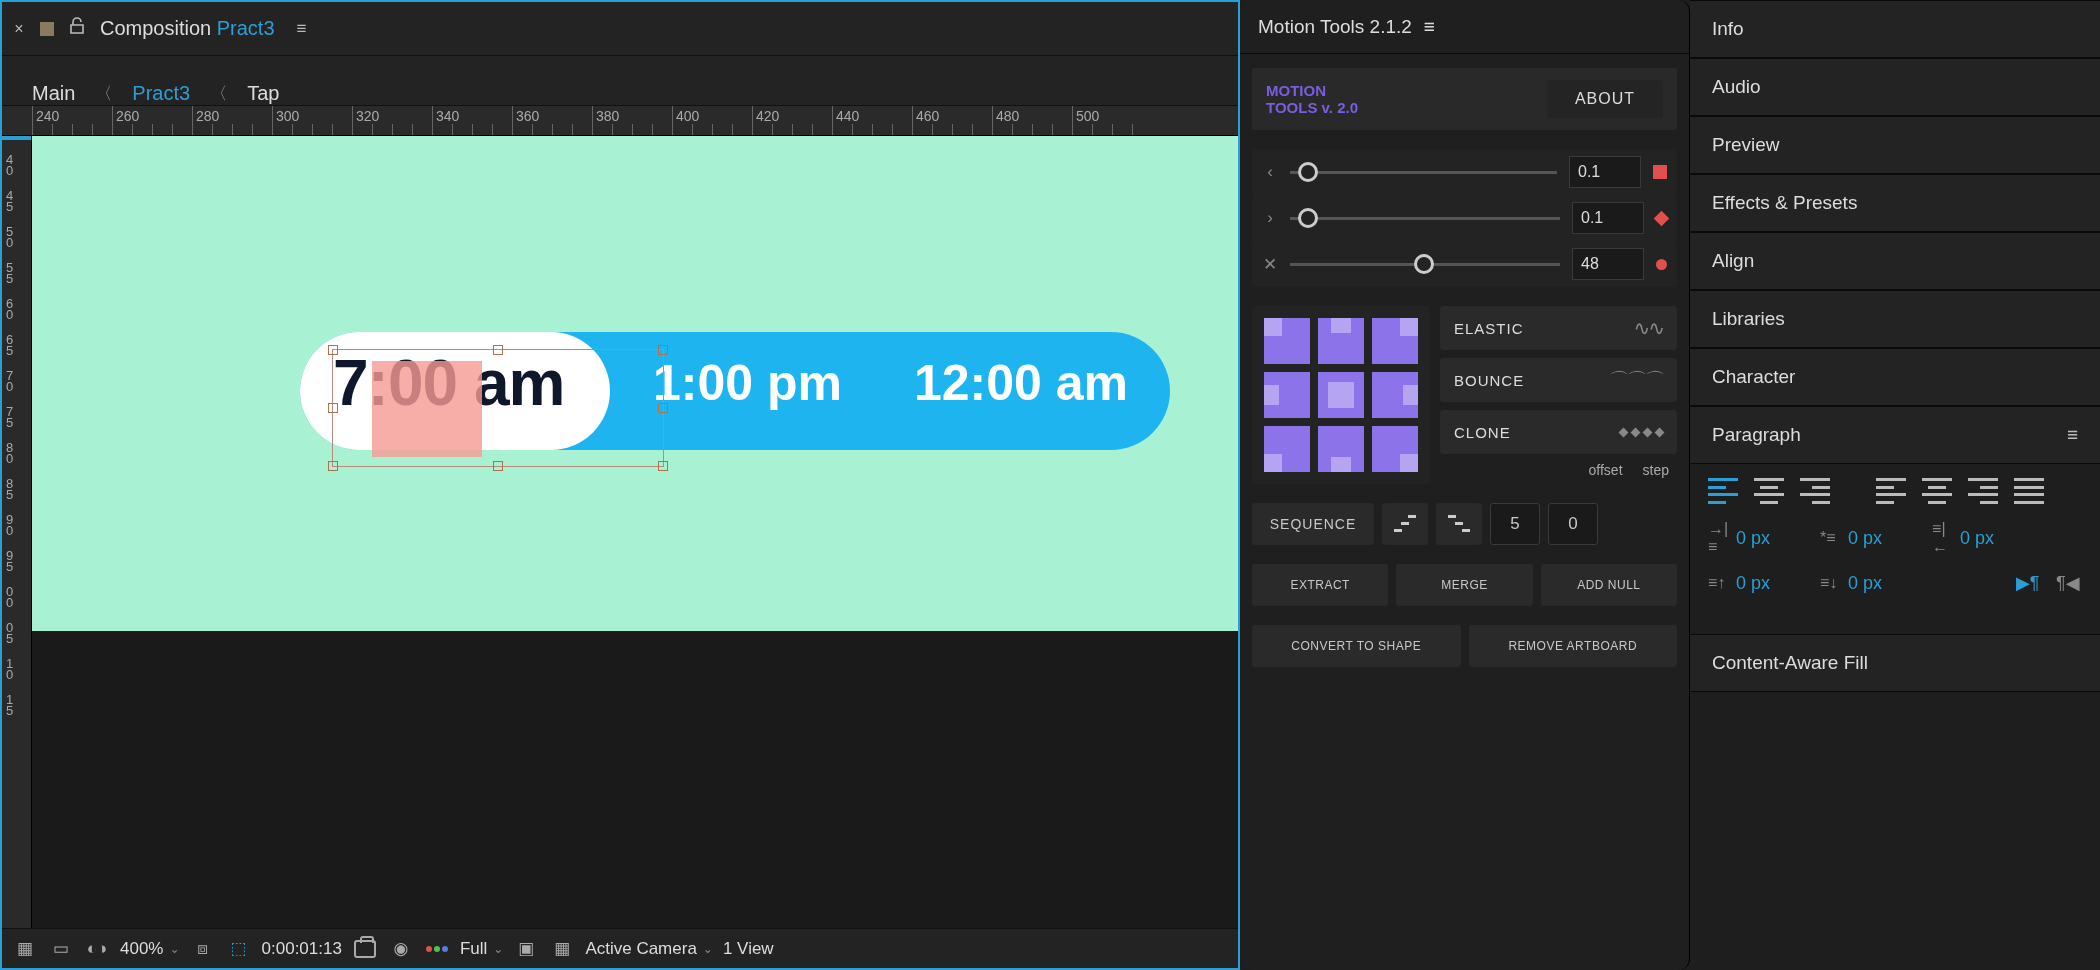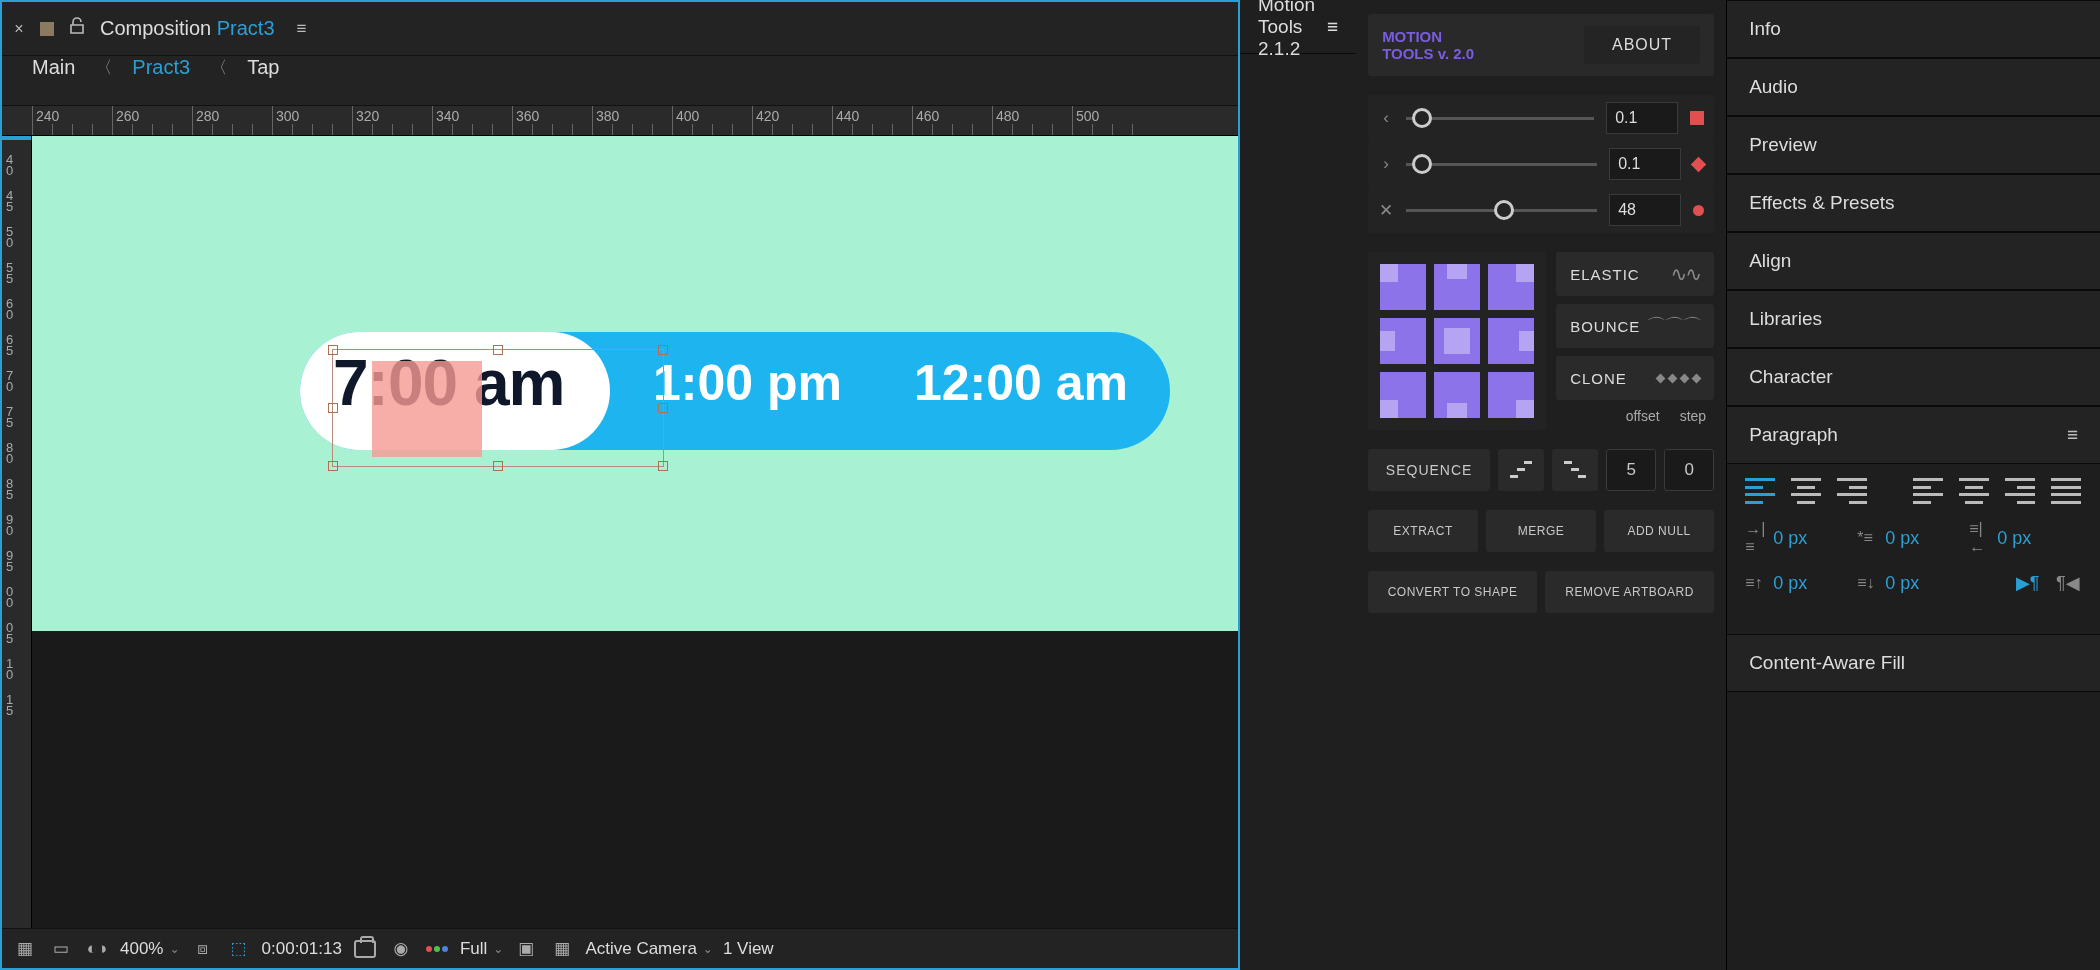--- a/index.html
+++ b/index.html
@@ -11,21 +11,21 @@
 .left { flex:0 0 1240px; display:flex; flex-direction:column; background:#232323; border:2px solid #2a9fd6; }
 
 .comp-tabbar { height:54px; background:#232323; display:flex; align-items:center; padding:0 8px; gap:12px; border-bottom:1px solid #111; }
 .comp-tabbar .close-x { color:#bbb; font-size:16px; width:18px; text-align:center; cursor:pointer; }
 .comp-tabbar .sq { width:14px; height:14px; background:#8a7a5f; }
 .comp-tabbar .lock { color:#bbb; width:22px; text-align:center; }
 .comp-tabbar .title { color:#ddd; font-size:20px; }
 .comp-tabbar .title .blue { color:#2a9fd6; }
 .comp-tabbar .menu { color:#bbb; margin-left:10px; }
 
-.breadcrumb { height:50px; background:#232323; display:flex; align-items:flex-start; padding:0 30px; gap:20px; border-bottom:1px solid #111; font-size:20px;}
+.breadcrumb { height:50px; background:#232323; display:flex; align-items:flex-end; padding:0 30px; gap:20px; border-bottom:1px solid #111; font-size:20px;}
 .breadcrumb .bc-item { color:#ddd; }
 .breadcrumb .bc-item.active { color:#2a9fd6; }
 .breadcrumb .bc-sep { color:#888; font-size:17px; }
 
 .ruler-h { height:30px; background:#2a2a2a; position:relative; border-bottom:1px solid #000; overflow:hidden; }
 .ruler-h .tick { position:absolute; top:0; bottom:0; border-left:1px solid #666; }
 .ruler-h .label { position:absolute; top:2px; color:#aaa; font-size:14px; }
 
 .viewport-area { flex:1; display:flex; overflow:hidden; position:relative; }
 .ruler-v-wrap { width:30px; background:#2a2a2a; position:relative; border-right:1px solid #000; display:flex; flex-direction:column; }
@@ -52,21 +52,21 @@
 .footer .ico { width:26px; height:26px; display:flex; align-items:center; justify-content:center; color:#aaa; }
 .footer .sel { display:flex; align-items:center; gap:6px; color:#ddd; }
 .footer .chev { color:#888; font-size:12px; }
 .footer .camera { width:22px;height:18px;border:2px solid #aaa;border-radius:3px;position:relative;}
 .footer .camera::before{content:"";position:absolute;top:-6px;left:4px;width:10px;height:5px;border:2px solid #aaa;border-bottom:none;border-radius:3px 3px 0 0;}
 .footer .dots3{display:flex;gap:2px}
 .footer .dots3 span{width:6px;height:6px;border-radius:50%}
 .footer .d-r{background:#e05050}.footer .d-g{background:#50c050}.footer .d-b{background:#5080e0}
 
 
-.mid { flex:0 0 450px; background:#1f1f1f; border-right:1px solid #000; display:flex; flex-direction:row; }
+.mid { flex:0 0 450px; background:#1f1f1f; border-right:1px solid #000; display:flex; flex-direction:column;border-radius:11px; }
 .mid-head { height:54px; display:flex; align-items:center; padding:0 18px; gap:12px; font-size:19px; color:#ddd; border-bottom:1px solid #0a0a0a;}
 .mid-body { padding:14px 12px; display:flex; flex-direction:column; gap:19px;}
 .mt-row1 { background:#292929; border-radius:3px; padding:12px 14px; display:flex; align-items:center; justify-content:space-between;}
 .mt-logo { color:#7a5de0; font-weight:700; font-size:15px; line-height:17px;}
 .mt-about { background:#242424; color:#ddd; padding:10px 28px; border-radius:3px; font-size:16px; letter-spacing:1px;}
 
 .slider-row { background:#232323; height:46px; display:flex; align-items:center; padding:0 10px; gap:12px; border-radius:3px;}
 .slider-row .arr { width:16px; color:#888; text-align:center; }
 .slider-row .track { flex:1; height:3px; background:#555; position:relative; }
 .slider-row .knob { position:absolute; width:20px; height:20px; border:3px solid #ccc; border-radius:50%; top:-9px; background:#232323;}

